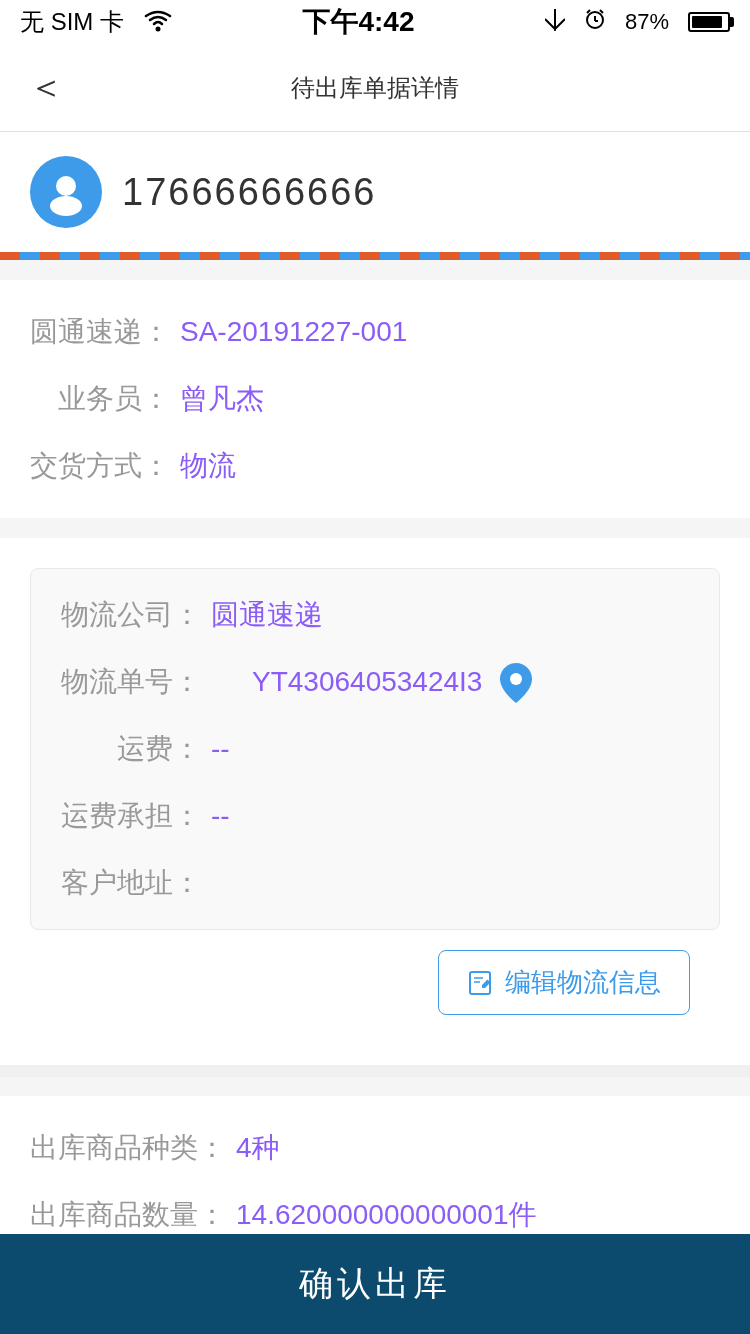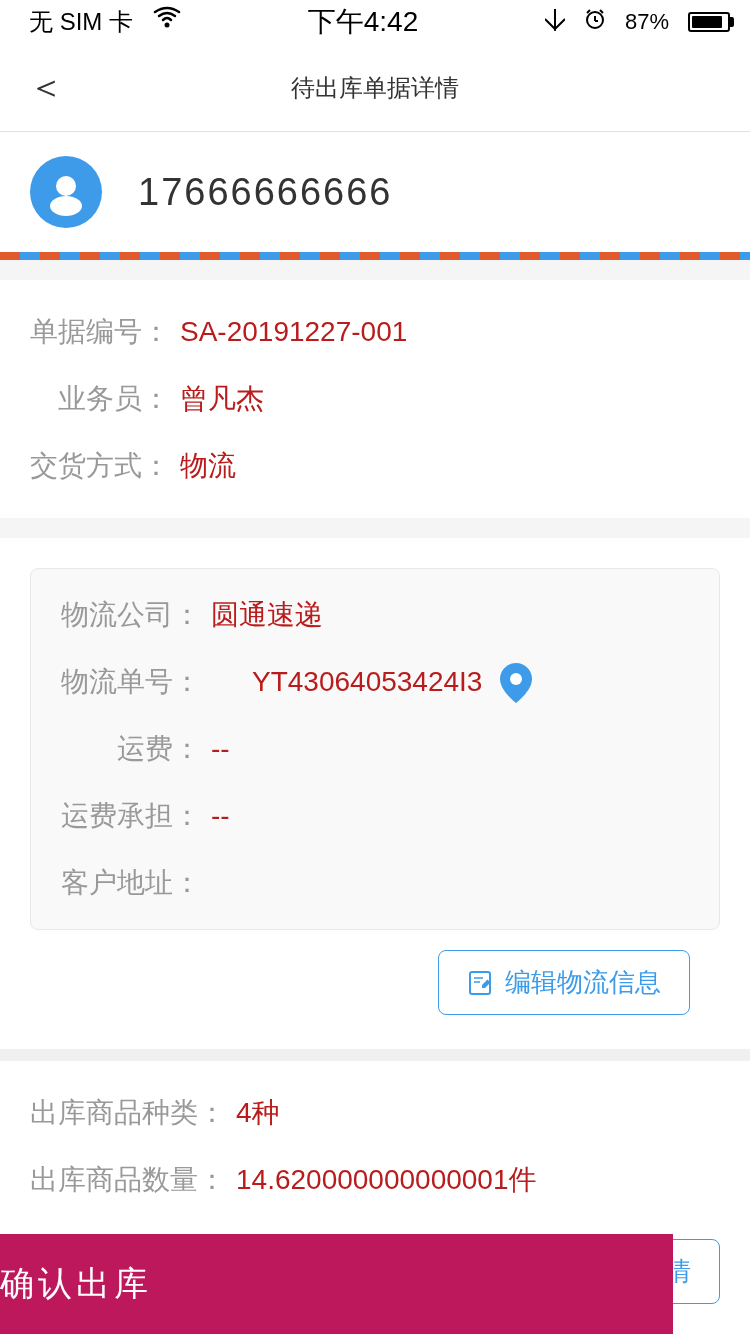--- a/index.html
+++ b/index.html
@@ -18,22 +18,22 @@
       width: 750px;
       height: 44px;
       background: #fff;
       display: flex;
       align-items: center;
       justify-content: space-between;
       padding: 0 20px;
       font-size: 24px;
       color: #000;
     }
-    .status-left { display: flex; align-items: flex-start; gap: 20px; margin-left: 9px; }
-    .status-center { font-size: 28px; font-weight: 400; }
+    .status-left { display: flex; align-items: flex-end; gap: 20px; }
+    .status-center { font-size: 28px; font-weight: 700; }
     .status-right { display: flex; align-items: center; gap: 19px; font-size: 22px; }
     .battery-icon {
       width: 42px; height: 20px; border: 2px solid #000; border-radius: 3px;
       position: relative; display: inline-flex; align-items: center; padding: 2px;
     }
     .battery-icon::after {
       content: ''; position: absolute; right: -6px; top: 50%; transform: translateY(-50%);
       width: 4px; height: 10px; background: #000; border-radius: 0 2px 2px 0;
     }
     .battery-fill {
@@ -74,21 +74,21 @@
         #3d9be9 20px, #3d9be9 40px
       );
     }
 
     
     .user-header {
       background: #fff;
       padding: 24px 30px;
       display: flex;
       align-items: center;
-      gap: 36px;
+      gap: 20px;
     }
     .user-avatar {
       width: 72px; height: 72px;
       background: #3d9be9;
       border-radius: 50%;
       display: flex; align-items: center; justify-content: center;
     }
     .user-avatar svg { width: 48px; height: 48px; }
     .user-phone {
       font-size: 38px;
@@ -112,21 +112,21 @@
       line-height: 1.6;
     }
     .info-row:last-child { margin-bottom: 0; }
     .info-label {
       color: #999;
       min-width: 140px;
       text-align: right;
       flex-shrink: 0;
     }
     .info-value {
-      color: #b91c1c;
+      color: #8b5cf6;
       flex: 1;
       margin-left: 10px;
     }
     .tracking-row {
       display: flex;
       align-items: center;
       gap: 16px;
       margin-left: 41px;
     }
 
@@ -163,41 +163,42 @@
     
     .separator {
       height: 12px;
       background: #f0f0f0;
     }
 
     
     .goods-section {
       background: #fff;
       padding: 30px 30px 20px;
+      margin-top: 19px;
     }
 
     
     .view-btn-row {
       display: flex;
       justify-content: flex-end;
       padding: 16px 30px 30px;
       background: #fff;
     }
 
     
     .confirm-bar {
       position: fixed;
       bottom: 0;
       left: 0;
-      width: 673px;
+      width: 750px;
       height: 100px;
-      background: #be185d;
-      display: flex;
-      align-items: center;
-      justify-content: flex-start;
+      background: #0c4a6e;
+      display: flex;
+      align-items: center;
+      justify-content: center;
       cursor: pointer;
     }
     .confirm-text {
       font-size: 34px;
       color: #fff;
       font-weight: 500;
       letter-spacing: 4px;
     }
 
     .page-content {
@@ -258,34 +259,34 @@
         <ellipse cx="24" cy="38" rx="16" ry="10" fill="white"></ellipse>
       </svg>
     </div>
     <span class="user-phone">17666666666</span>
   </div>
 
   <div class="dashed-border"></div>
 
   <div class="section-card">
     <div class="info-row">
-      <span class="info-label">单据编号：</span>
+      <span class="info-label">圆通速递：</span>
       <span class="info-value">SA-20191227-001</span>
     </div>
     <div class="info-row">
       <span class="info-label">业务员：</span>
       <span class="info-value">曾凡杰</span>
     </div>
     <div class="info-row">
       <span class="info-label">交货方式：</span>
       <span class="info-value">物流</span>
     </div>
   </div>
 
-  <div class="section-card" style="padding-bottom:10px;">
+  <div class="section-card" style="padding-bottom:26px;">
     <div class="logistics-card">
       <div class="info-row">
         <span class="info-label">物流公司：</span>
         <span class="info-value">圆通速递</span>
       </div>
       <div class="info-row">
         <span class="info-label">物流单号：</span>
         <span class="info-value">
           <span class="tracking-row">
             <span>YT43064053424I3</span>

